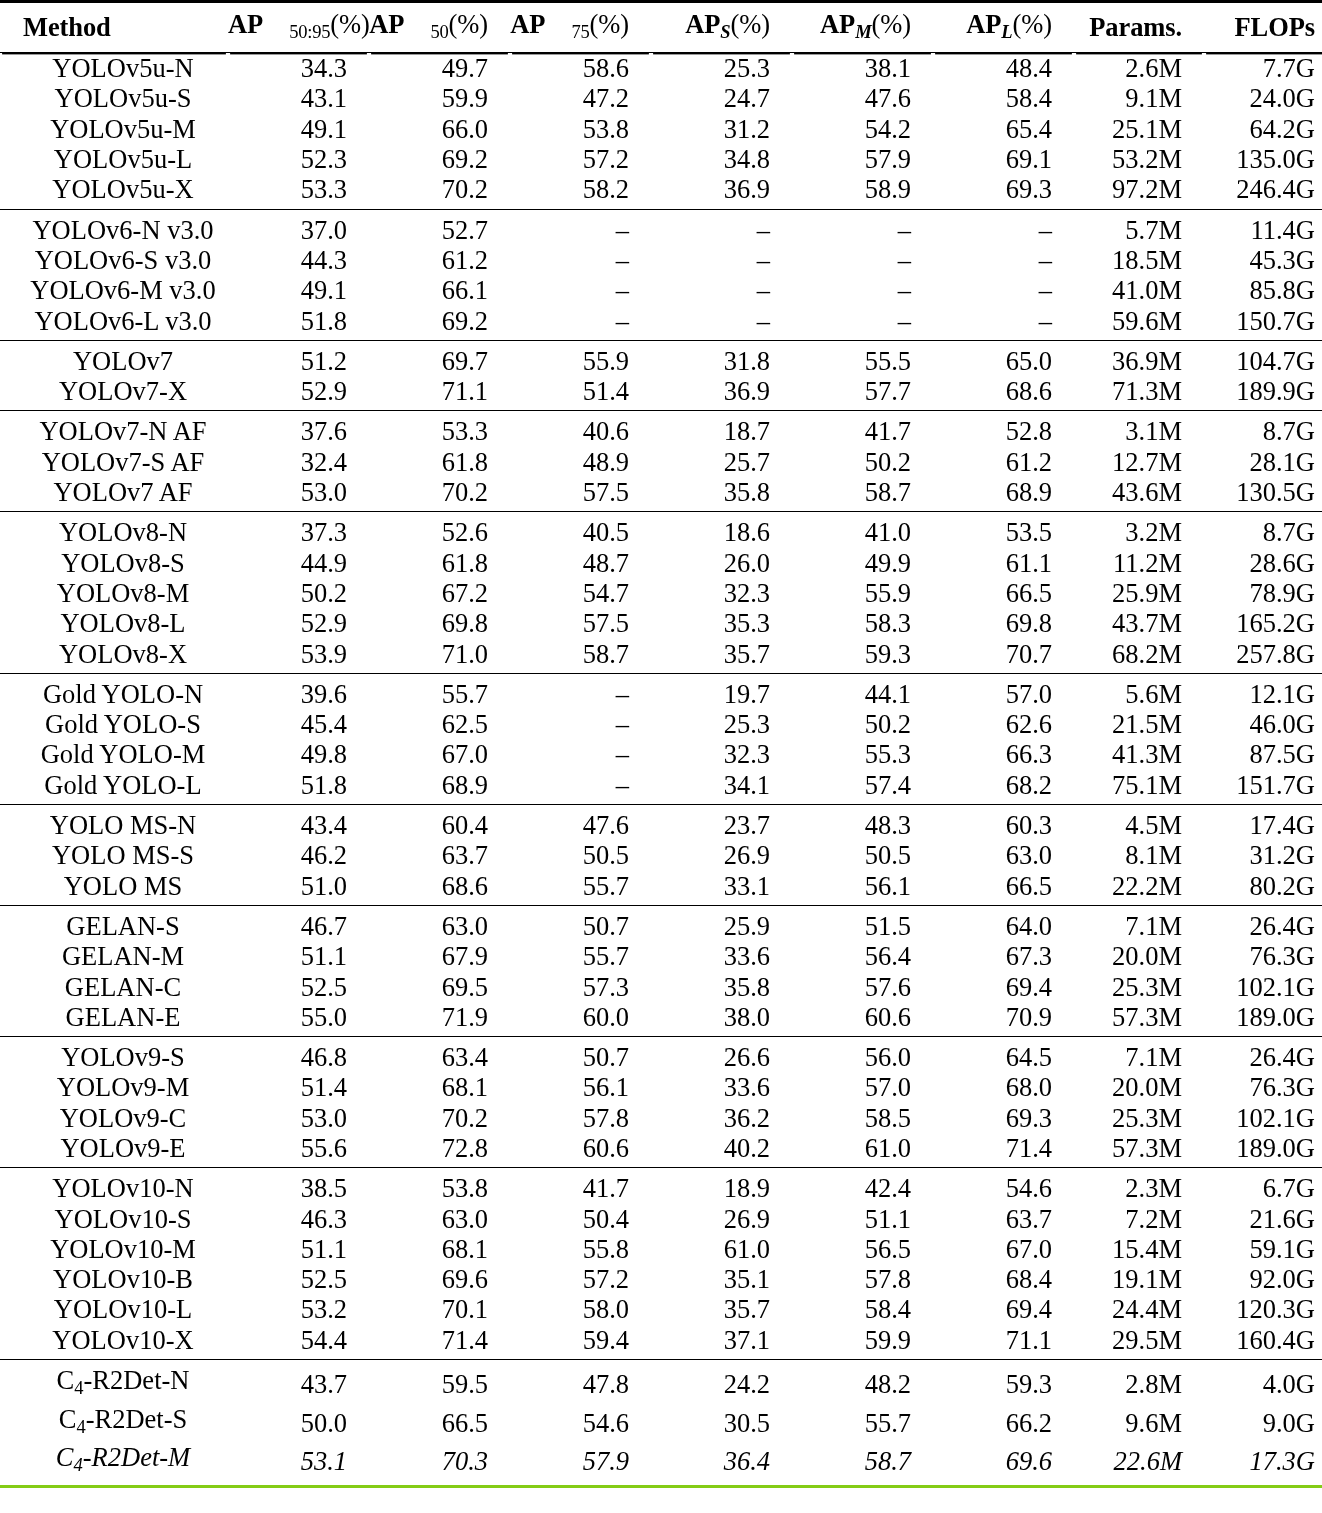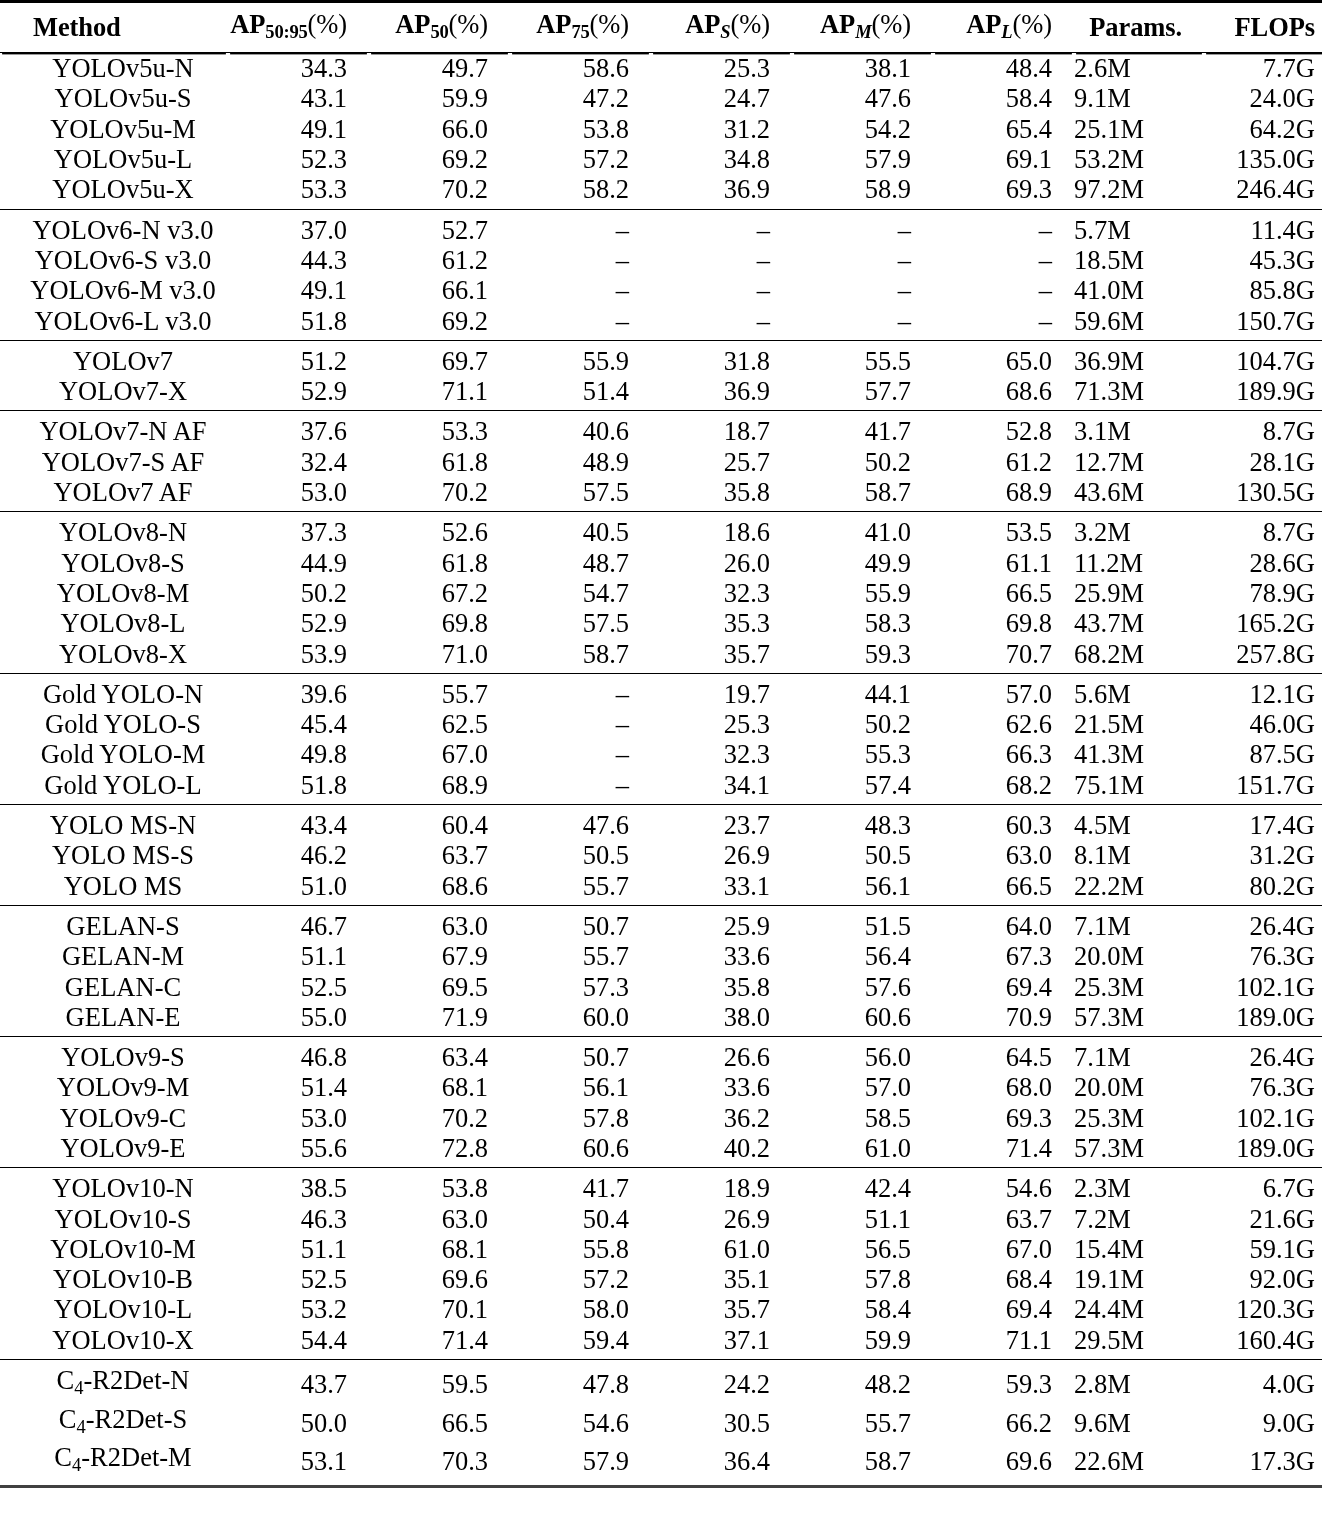--- a/index.html
+++ b/index.html
@@ -27,33 +27,34 @@
 
   thead th {
     font-weight: bold;
     font-size: 26.5px;
     padding: 6px 0 9px 0;
     vertical-align: bottom;
     letter-spacing: -0.1px;
   }
   thead th.h-method {
     text-align: left;
-    padding-left: 33px;
+    padding-left: 23px;
   }
   thead th.h-num, thead th.h-params, thead th.h-flops {
     text-align: right;
     padding-right: 22px;
   }
   thead th.h-flops { padding-right: 16px; }
 
   .ap-sub {
     font-size: 0.70em;
-    font-weight: bold;
+    font-weight: normal;
     vertical-align: -0.28em;
     letter-spacing: -0.2px;
+    margin-left: 26px;
   }
   .ap-sub-it {
     font-size: 0.70em;
     font-weight: bold;
     font-style: italic;
     vertical-align: -0.28em;
   }
   .pct {
     font-weight: normal;
     font-family: "Liberation Serif", "DejaVu Serif", serif;
@@ -69,42 +70,42 @@
   tbody td.m {
     text-align: center;
     padding-left: 18px;
     white-space: nowrap;
   }
   tbody td.v {
     text-align: right;
     padding-right: 22px;
   }
   tbody td.p {
-    text-align: left;
+    text-align: right;
     padding-right: 22px;
   }
   tbody td.f {
     text-align: right;
     padding-right: 16px;
   }
 
   .c4sub {
     font-size: 0.70em;
     vertical-align: -0.28em;
   }
 
   
   .rule-thick-top td,
   .rule-thick-top th { border-top: 3px solid #000; }
   .rule-thin td { border-top: 1.4px solid #000; }
   .rule-double-under th {
     border-bottom: 1.4px solid #000;
     box-shadow: 0 3.5px 0 -2.1px #000;
   }
-  .rule-thick-bottom td { border-bottom: 3px solid #404040; }
+  .rule-thick-bottom td { border-bottom: 3px solid #84cc16; font-style: italic; }
 
   tr.group-start td { padding-top: 5px; }
   tr.group-end td   { padding-bottom: 4px; }
 </style>
 </head>
 <body>
 
 <table id="results-table">
   <colgroup>
     <col class="c-method">

